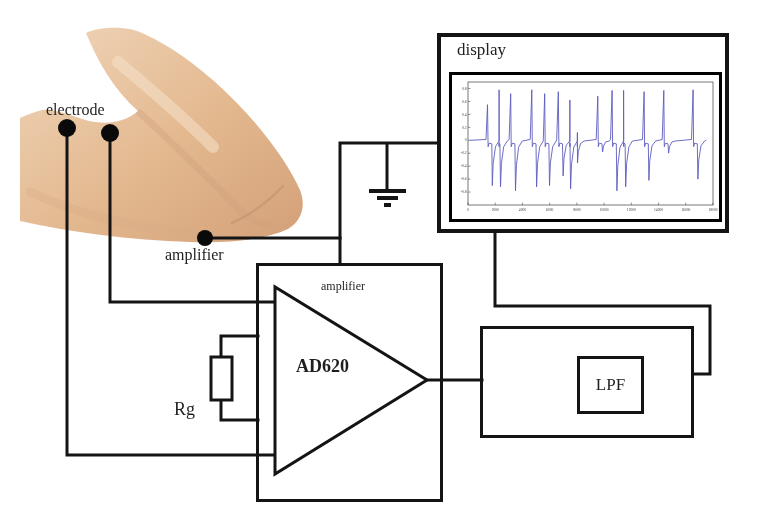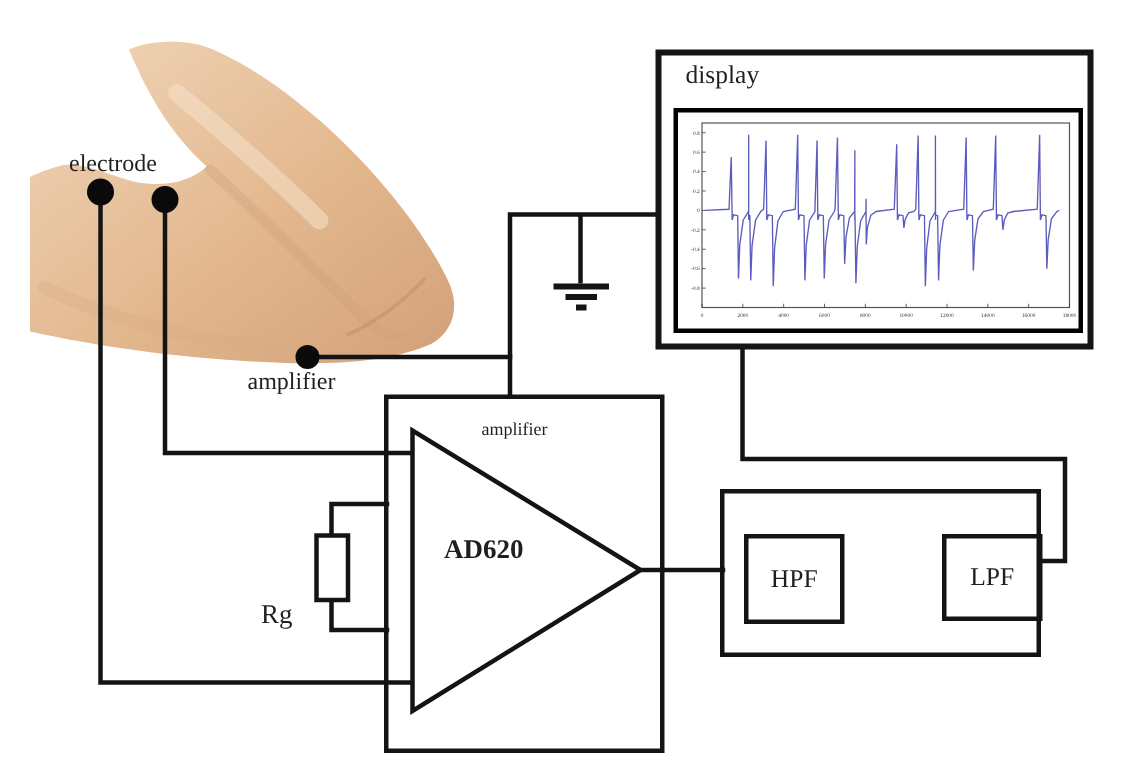--- a/index.html
+++ b/index.html
@@ -116,22 +116,19 @@
         <text x="14.5" y="118.25263157894739" text-anchor="end" font-size="3.6" fill="#333">-0.8</text>
         <path d="M18.0 65.3 L34.0 64.5 L35.5 29.7 L36.1 71.7 L37.0 68.2 L39.8 68.8 L40.3 110.6 L41.2 87.9 L43.5 71.6 L47.0 66.0 L47.1 64.5 L47.1 14.8 L47.1 71.7 L47.1 68.2 L47.9 68.8 L48.5 111.9 L49.4 88.6 L51.7 71.8 L55.2 66.0 L57.1 64.5 L58.7 18.7 L59.2 71.7 L60.2 68.2 L62.9 68.8 L63.5 115.8 L64.4 90.5 L66.6 72.3 L70.2 66.0 L78.2 64.5 L79.8 14.8 L80.3 71.7 L81.3 68.2 L84.0 68.8 L84.6 111.9 L85.5 88.6 L87.7 71.8 L91.3 66.0 L91.3 64.5 L92.7 18.7 L93.2 71.7 L94.2 68.2 L96.9 68.8 L97.5 110.6 L98.4 87.9 L100.7 71.6 L104.2 66.0 L104.7 64.5 L106.3 16.7 L106.9 71.7 L107.8 68.2 L110.5 68.8 L111.1 100.9 L112.0 83.1 L114.3 70.2 L117.8 66.0 L117.8 64.5 L117.9 25.1 L117.9 71.7 L117.9 68.2 L118.0 68.8 L118.6 113.8 L119.5 89.5 L121.8 72.1 L125.3 66.0 L125.3 64.5 L125.4 57.5 L125.4 71.7 L125.4 68.2 L125.4 68.8 L125.5 87.9 L126.3 76.6 L128.6 68.4 L132.1 66.0 L144.2 64.5 L145.8 21.2 L146.3 71.7 L147.3 68.2 L150.0 68.8 L150.6 76.9 L151.5 71.1 L153.7 66.9 L157.3 66.0 L158.5 64.5 L160.1 15.4 L160.6 71.7 L161.6 68.2 L164.3 68.8 L164.9 115.8 L165.8 90.5 L168.0 72.3 L171.6 66.0 L171.6 64.5 L171.6 15.4 L171.7 71.7 L171.7 68.2 L173.1 68.8 L173.7 111.9 L174.6 88.6 L176.9 71.8 L180.4 66.0 L190.5 64.5 L192.1 16.7 L192.6 71.7 L193.6 68.2 L196.3 68.8 L196.9 105.4 L197.8 85.3 L200.0 70.9 L203.6 66.0 L210.2 64.5 L211.8 15.4 L212.3 71.7 L213.3 68.2 L216.0 68.8 L216.6 78.2 L217.5 71.7 L219.8 67.1 L223.3 66.0 L239.5 64.5 L241.1 14.8 L241.6 71.7 L242.6 68.2 L245.3 68.8 L245.9 104.1 L246.8 84.7 L249.0 70.7 L252.6 66.0 L254.2 65.3" fill="none" stroke="#5c5cbe" stroke-width="0.9"></path>
       </svg></div>
 
   <div class="box" style="left:256px;top:263px;width:187px;height:239px;"></div>
   <div class="lbl" style="left:321px;top:280px;font-size:12px;">amplifier</div>
   <div class="lbl" style="left:296px;top:357px;font-size:18px;font-weight:bold;">AD620</div>
   <div class="lbl" style="left:174px;top:367px;font-size:18px;margin-top:33px;">Rg</div>
 
   <div class="box" style="left:480px;top:326px;width:214px;height:112px;"></div>
-  <div class="box filter-inner" style="left:496px;top:356px;width:67px;height:60px;">
-    <span>HPF</span>
-  </div>
-  <div class="box filter-inner" style="left:628px;top:356px;width:67px;height:58px;">
+  <div class="box filter-inner" style="left:577px;top:356px;width:67px;height:58px;">
     <span>LPF</span>
   </div>
 
   <div class="lbl" style="left:46px;top:102px;font-size:16px;">electrode</div>
   <div class="lbl" style="left:165px;top:247px;font-size:16px;">amplifier</div>
 </div>
 
 </body></html>

